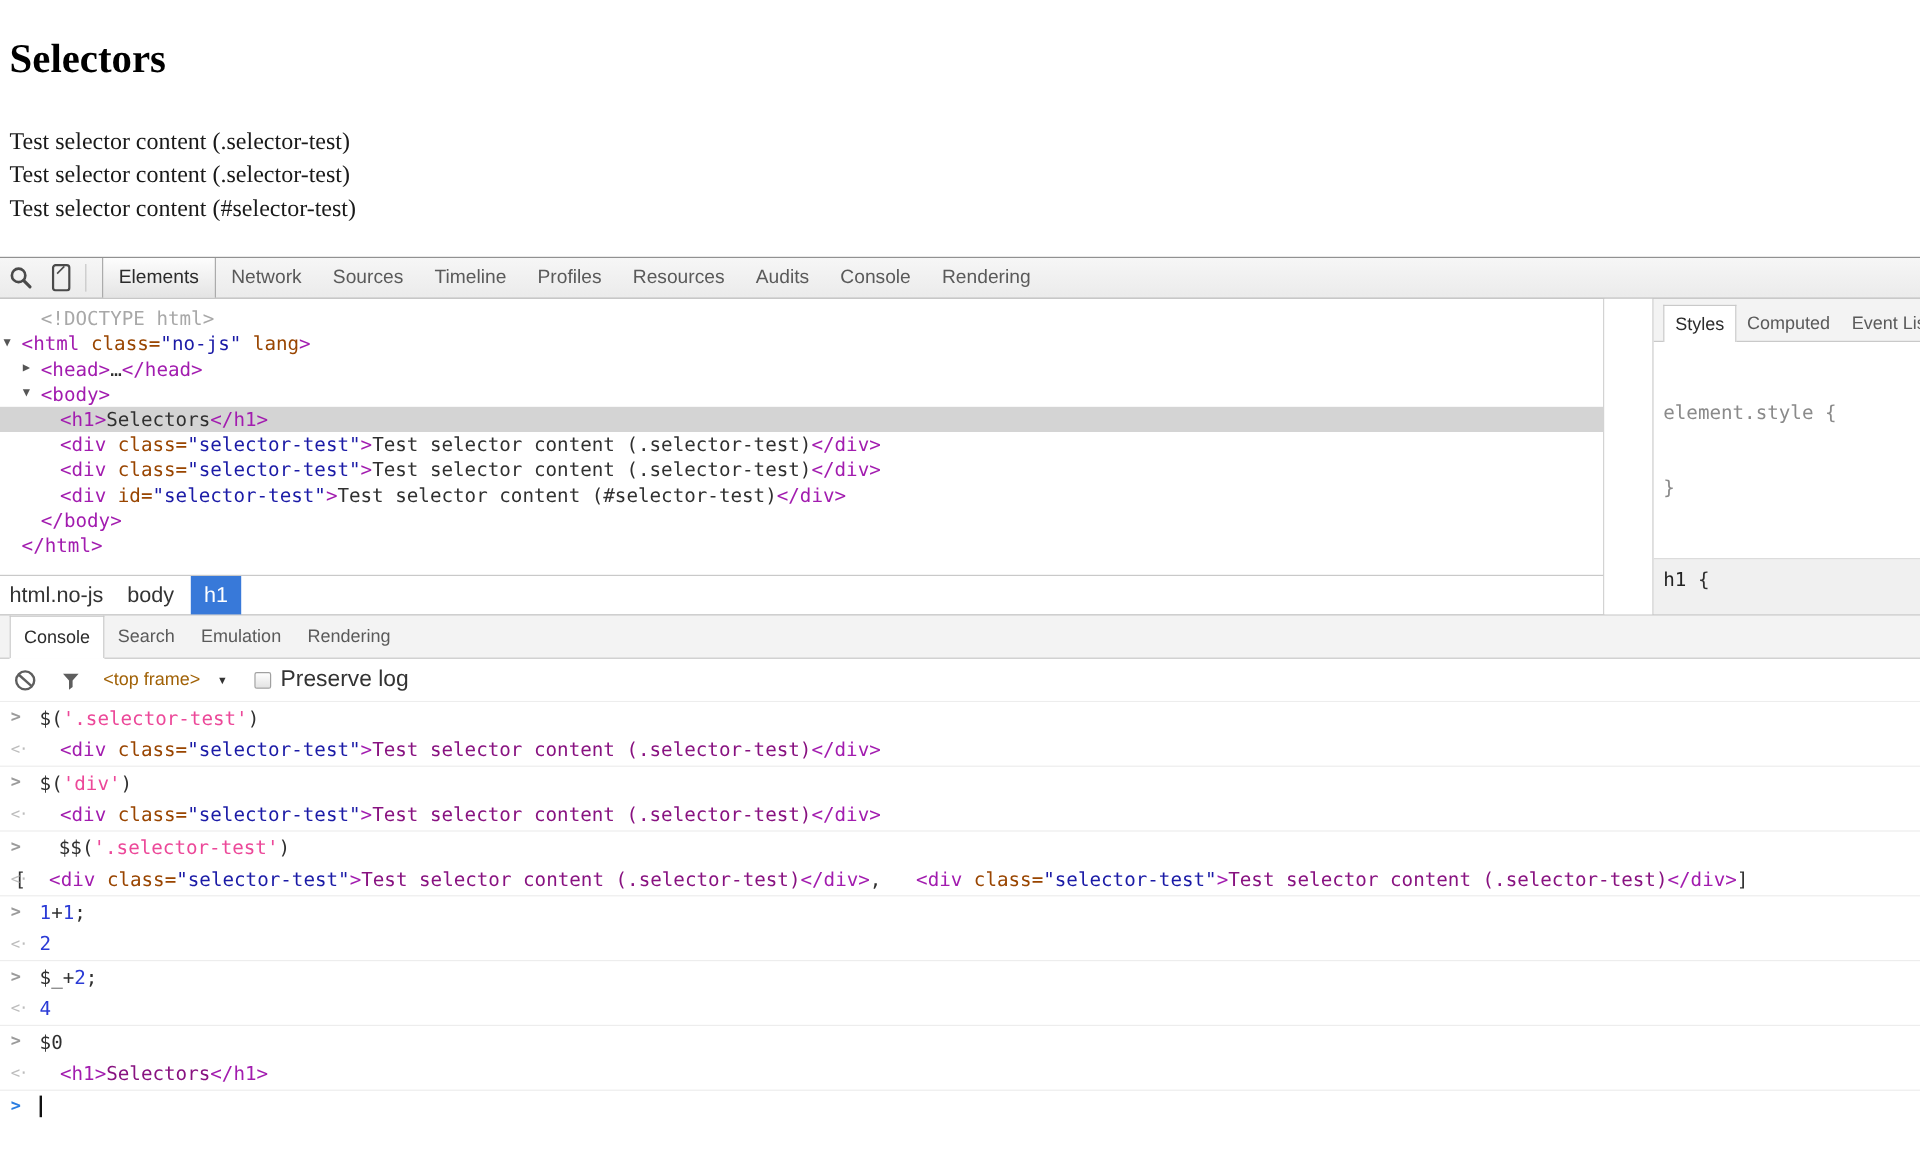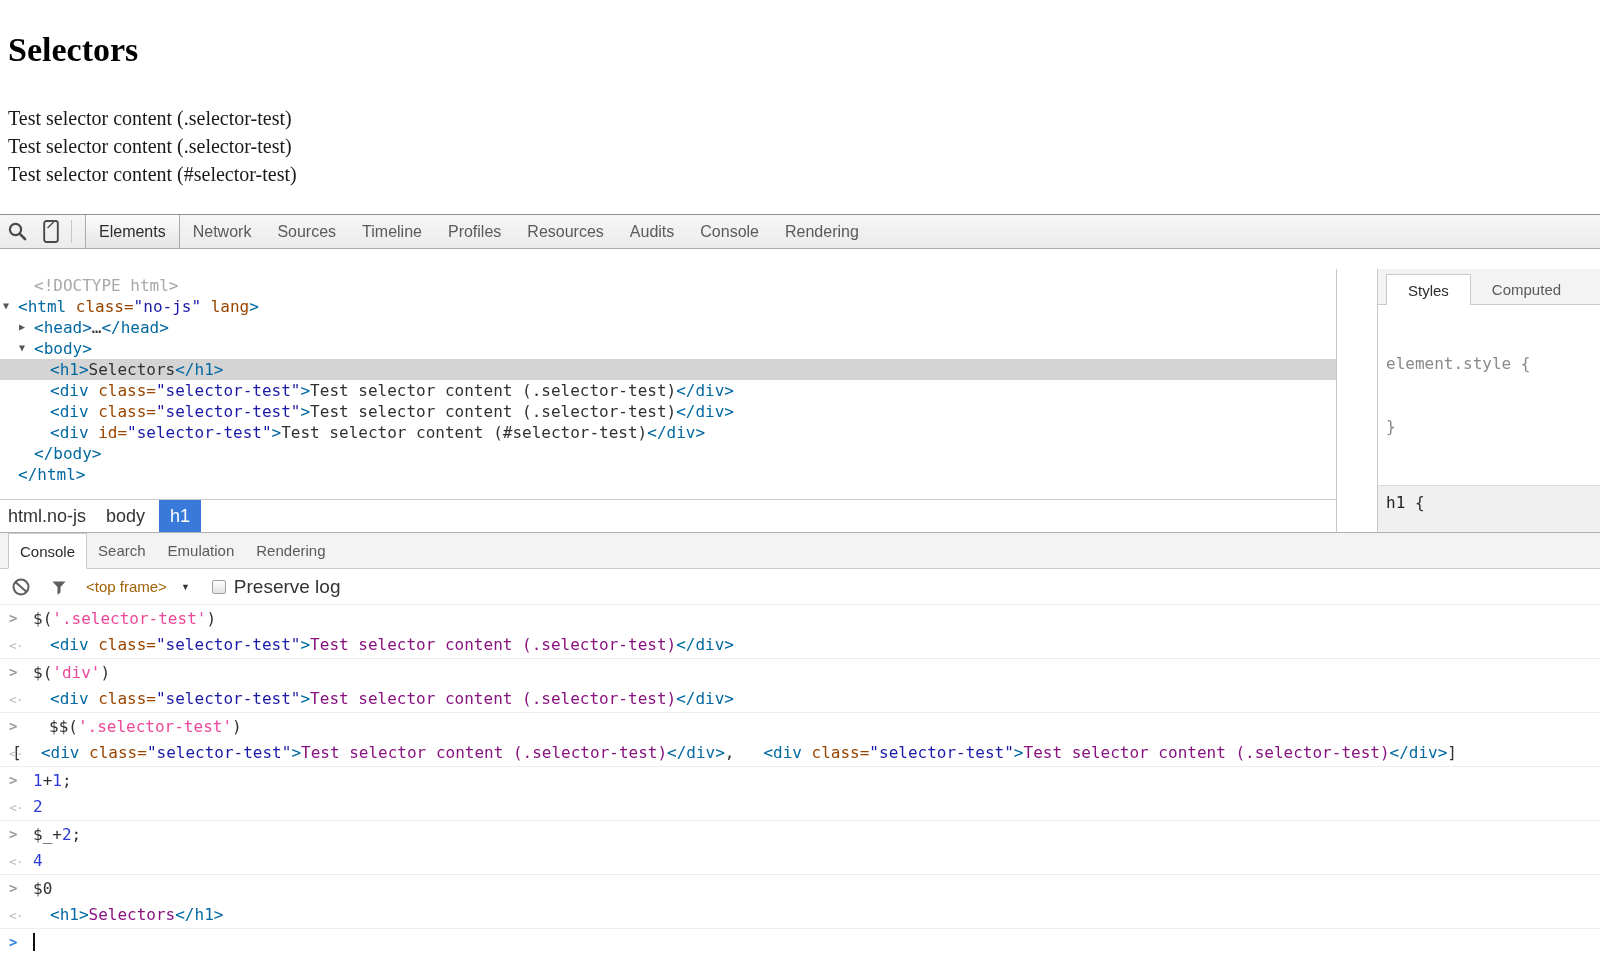--- a/index.html
+++ b/index.html
@@ -17,38 +17,38 @@
   .dt-toolbar { height:35px; border-top:1px solid #919191; border-bottom:1px solid #a9a9a9;
                 background:linear-gradient(#f6f6f6,#ebebeb); display:flex; align-items:stretch; }
   .tbtn { width:34px; display:flex; align-items:center; justify-content:center; }
   .vsep { width:1px; background:#c6c6c6; margin:5px 3px; }
   .dt-tabs { display:flex; align-items:stretch; margin-left:10px; }
   .dt-tab { padding:0 13px; display:flex; align-items:center; font-size:16px; color:#5a5a5a; cursor:default; }
   .dt-tab.active { background:linear-gradient(#fdfdfd,#e4e4e4); border-left:1px solid #ababab;
                    border-right:1px solid #ababab; color:#2b2b2b; }
 
   
-  .dt-main { height:263px; display:flex; background:#fff;margin-top:20px; }
+  .dt-main { height:263px; display:flex; background:#fff; }
   .el-col { width:1337px; border-right:1px solid #c9c9c9; display:flex; flex-direction:column; }
   .el-tree { flex:1; padding-top:6px; font-family:"DejaVu Sans Mono", monospace;
              font-size:16px; line-height:21px; white-space:pre; overflow:hidden; }
   .trow { position:relative; height:21px; }
   .trow.selected { background:#d4d4d4; }
   .arrow { position:absolute; top:4px; font-size:10px; color:#565656; line-height:12px; }
   .crumbs { height:33px; border-top:1px solid #c9c9c9; display:flex; align-items:stretch; font-size:18px; color:#333; }
   .crumb { display:flex; align-items:center; padding:0 10px; }
   .crumb:first-child { padding-left:8px; }
   .crumb.active { background:#3879d9; color:#fff; margin-left:4px; padding:0 11px; }
   .gutter-col { width:40px; background:#fff; }
 
   
   .sidebar { flex:1; border-left:1px solid #c9c9c9; display:flex; flex-direction:column; overflow:hidden; }
   .sb-tabs { height:36px; background:#f3f3f3; border-bottom:1px solid #c9c9c9;
              display:flex; align-items:stretch; padding:5px 0 0 8px; }
-  .sb-tab { padding:0 21px; display:flex; align-items:center; font-size:15px; color:#5a5a5a; white-space:nowrap; }
+  .sb-tab { padding:0 9px; display:flex; align-items:center; font-size:15px; color:#5a5a5a; white-space:nowrap; }
   .sb-tab.active { background:#fff; border:1px solid #c9c9c9; border-bottom:none; margin-bottom:-1px; color:#2b2b2b; }
   .sb-filter { height:37px; border-bottom:1px solid #e2e2e2; display:flex; align-items:center;
                padding-left:8px; font-size:15px; color:#a8a8a8; background:#fff; }
   .sb-es { padding:6px 8px; background:#fff; font-family:"DejaVu Sans Mono", monospace;
            font-size:16px; line-height:21px; color:#8a8a8a; white-space:pre; }
   .sb-rule { flex:1; background:#f0f0f0; border-top:1px solid #dcdcdc; padding:7px 8px;
              font-family:"DejaVu Sans Mono", monospace; font-size:16px; line-height:20px; white-space:pre; overflow:hidden; }
   .sline { height:20px; }
 
   
@@ -69,21 +69,21 @@
   .console { flex:1; font-family:"DejaVu Sans Mono", monospace; font-size:16px; overflow:hidden; }
   .crow { position:relative; height:27px; display:flex; align-items:center; white-space:pre; }
   .crow.sep { border-top:1px solid #ededed; }
   .cgut { position:absolute; left:9px; top:50%; transform:translateY(-50%); font-size:14px; }
   .g-cmd { color:#9b9b9b; font-weight:bold; }
   .g-res { color:#bdbdbd; font-size:13px; letter-spacing:-1px; }
   .g-prompt { color:#2a7de2; font-weight:bold; }
   .cursor { display:inline-block; width:1.5px; height:18px; background:#111; vertical-align:middle; }
 
   
-  .tk-tag   { color:#0369a1; }
+  .tk-tag   { color:#a21caf; }
   .tk-attr  { color:#994500; }
   .tk-val   { color:#1a1aa6; }
   .tk-texte { color:#303030; }
   .tk-ctext { color:#881280; }
   .tk-gray  { color:#a8a8a8; }
   .tk-str   { color:#ec4899; }
   .tk-num   { color:#2b3bd6; }
   .tk-plain { color:#303030; }
   .tk-sel   { color:#222; }
 

